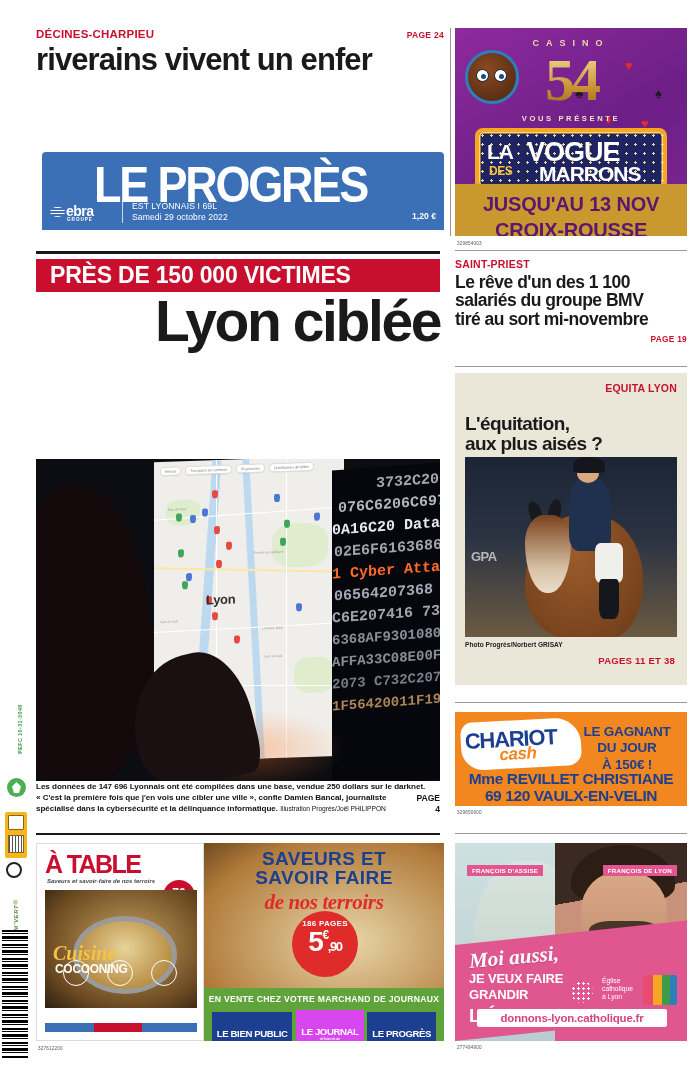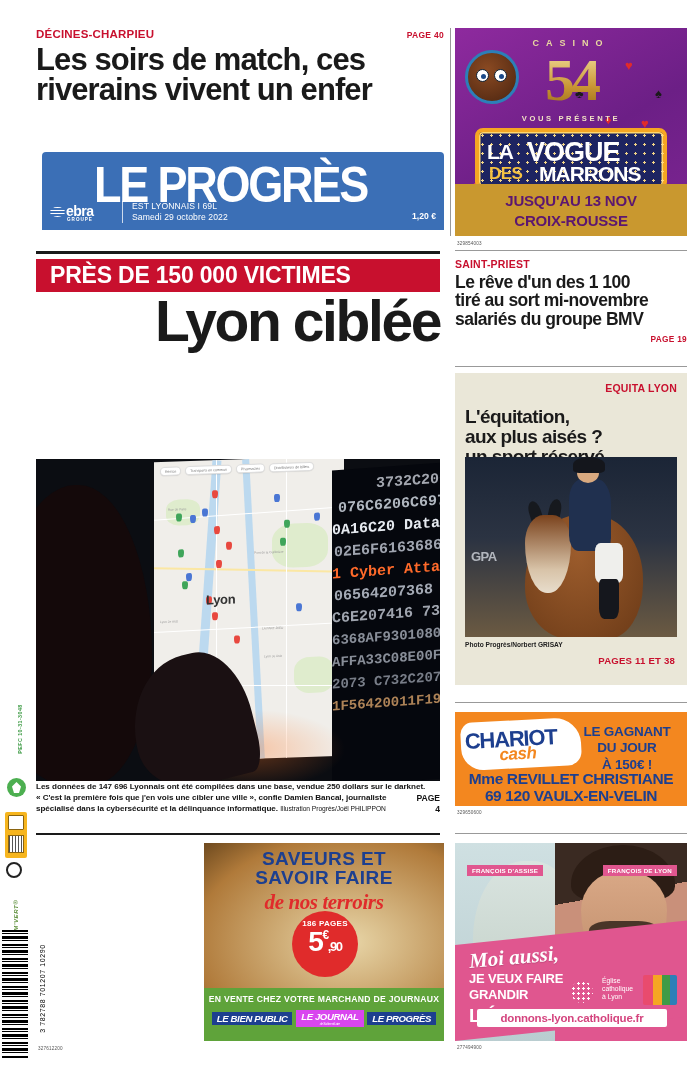--- a/index.html
+++ b/index.html
@@ -260,30 +260,30 @@
   .m-la{
     position:absolute; left:8px; top:8px; color:#fff;
     font-size:21px; font-weight:bold; letter-spacing:-1px;
   }
   .m-vogue{
     position:absolute; left:48px; top:5px; color:#fff;
     font-size:27px; font-weight:bold; letter-spacing:-1px;
   }
   .m-des{
     position:absolute; left:10px; top:32px; color:#f5c242;
-    font-size:17px; font-weight:bold; letter-spacing:-.5px;
+    font-size:12px; font-weight:bold; letter-spacing:-.5px;
   }
   .m-marrons{
     position:absolute; left:60px; top:30px; color:#fff;
     font-size:21px; font-weight:bold; letter-spacing:-1px;
   }
   .vogue-foot{
     position:absolute; left:0; bottom:0; width:100%; height:52px;
     background:#c9982f; color:#5b1670; text-align:center;
-    padding-top:7px; font-size:15px; font-weight:bold; line-height:1.3;
+    padding-top:7px; font-size:20px; font-weight:bold; line-height:1.3;
     letter-spacing:-.2px;
   }
   .suit{ position:absolute; font-size:13px; }
   .mascot{
     position:absolute; left:10px; top:22px; width:54px; height:54px;
     border-radius:50%; background:radial-gradient(circle at 40% 35%,#8b4a22,#4a2410);
     border:3px solid #2c7fb8;
   }
   .mascot i{
     position:absolute; top:16px; width:13px; height:13px; border-radius:50%;
@@ -309,21 +309,21 @@
   }
 
   .equita{
     position:absolute; left:455px; top:373px; width:232px; height:312px;
     background:#eae7d8;
   }
   .equita-inner{ padding:9px 10px 0 10px; }
   .equita .kicker{ font-size:10.5px;text-align:right; }
   .eq-head{
     font-size:19px; line-height:1.06; font-weight:bold; color:#1a1a1a;
-    letter-spacing:-.6px; margin-top:13px;
+    letter-spacing:-.6px; margin-top:20px;
   }
   .eq-photo{
     position:absolute; left:10px; top:84px; width:212px; height:180px;
     background:linear-gradient(180deg,#1b2536,#2b3342 45%,#6b5a42);
     overflow:hidden;
   }
   .horse{
     position:absolute; left:60px; top:58px; width:118px; height:124px;
     background:radial-gradient(ellipse at 45% 30%,#9c5c2c,#6b3a17);
     border-radius:46% 42% 30% 38%/56% 52% 44% 42%;
@@ -549,22 +549,22 @@
   }
   .sv-vente{
     position:absolute; left:0; top:6px; width:100%; text-align:center;
     color:#fff; font-size:8.6px; font-weight:bold; letter-spacing:.3px;
   }
   .logos-row{
     position:absolute; left:0; top:22px; width:100%;
     display:flex; justify-content:space-around; align-items:center; padding:0 6px;
   }
   .lg{
-    color:#fff; font-size:9.6px; font-weight:bold; padding:1px 5px;
-    letter-spacing:-.4px; white-space:nowrap;font-style:italic;
+    color:#fff; font-size:9.6px; font-weight:bold; padding:16px 5px;
+    letter-spacing:-.4px; white-space:nowrap;
   }
   .lg.blue{ background:#1d3f8f; } .lg.red{ background:#d946ef; }
   .lg small{ display:block; font-size:3.4px; font-weight:normal; text-align:center;}
 
   .hr-black{
     position:absolute; left:36px; width:404px; height:3px; background:#1a1a1a;
   }
   .hr-thin{ position:absolute; height:1px; background:#999; }
 </style>
 </head>
@@ -587,23 +587,22 @@
       <div class="iv-leaf"></div>
     </div>
     <div class="barcode"></div>
     <div class="bc-wrap">
       <div class="barcode-num">3 782788 701207  10290</div>
     </div>
   </div>
 
   <div class="top-teaser">
     <div class="kicker">DÉCINES-CHARPIEU</div>
-    <div class="page-ref-sm">PAGE 40</div>
+    <div class="page-ref-sm">PAGE 24</div>
     <div class="teaser-head">
-      <div>Les soirs de match, ces</div>
       <div>riverains vivent un enfer</div>
     </div>
   </div>
 
   <div class="masthead">
     <div class="mast-title">LE PROGRÈS</div>
     <div class="mast-bottom">
       <div class="ebra">
         <span class="sw"></span><span>ebra</span>
         <small>GROUPE</small>
@@ -724,22 +723,22 @@
       <div>JUSQU'AU 13 NOV</div>
       <div>CROIX-ROUSSE</div>
     </div>
   </div>
   <div class="ad-code" style="left:457px;top:241px;">329854003</div>
 
   <div class="sp-block">
     <div class="kicker">SAINT-PRIEST</div>
     <div class="sp-head">
       <div>Le rêve d'un des 1 100</div>
+      <div>salariés du groupe BMV</div>
       <div>tiré au sort mi-novembre</div>
-      <div>salariés du groupe BMV</div>
     </div>
     <div class="sp-page">PAGE 19</div>
   </div>
 
   <div class="equita">
     <div class="equita-inner">
       <div class="kicker">EQUITA LYON</div>
       <div class="eq-head">
         <div>L'équitation,</div>
         <div>aux plus aisés ?</div>
@@ -798,20 +797,37 @@
     <div class="eg-logo">
       <div>Église</div>
       <div>catholique</div>
       <div>à Lyon</div>
     </div>
     <div class="eg-badge"></div>
     <div class="eg-url">donnons-lyon.catholique.fr</div>
   </div>
   <div class="ad-code" style="left:457px;top:1045px;">277494900</div>
 
+  <div class="atable">
+    <div class="at-title">À TABLE</div>
+    <div class="at-sub">Saveurs et savoir-faire de nos terroirs</div>
+    <div class="at-badge">
+      <span>70</span>
+      <small>RECETTES</small>
+    </div>
+    <div class="at-photo">
+      <div class="at-bowl"></div>
+      <div class="at-cuisine">Cuisine</div>
+      <div class="at-cocoon">COCOONING</div>
+      <div class="at-circle" style="left:18px;"></div>
+      <div class="at-circle" style="left:62px;"></div>
+      <div class="at-circle" style="left:106px;"></div>
+    </div>
+    <div class="at-strip"></div>
+  </div>
   <div class="ad-code" style="left:38px;top:1046px;">327612200</div>
 
   <div class="saveurs">
     <div class="sv-l1">
       <div>SAVEURS ET</div>
       <div>SAVOIR FAIRE</div>
     </div>
     <div class="sv-script">de nos terroirs</div>
     <div class="sv-circle">
       <div class="sv-pages">186 PAGES</div>

